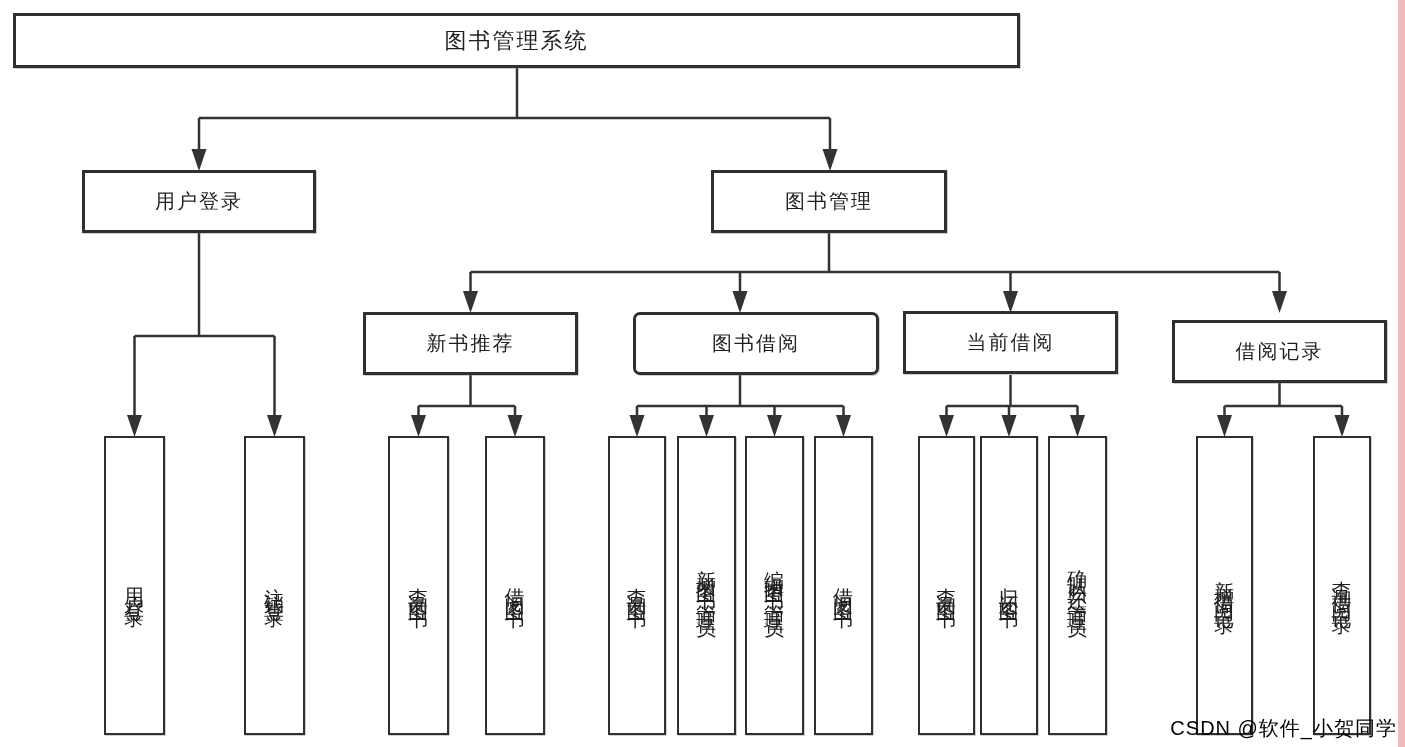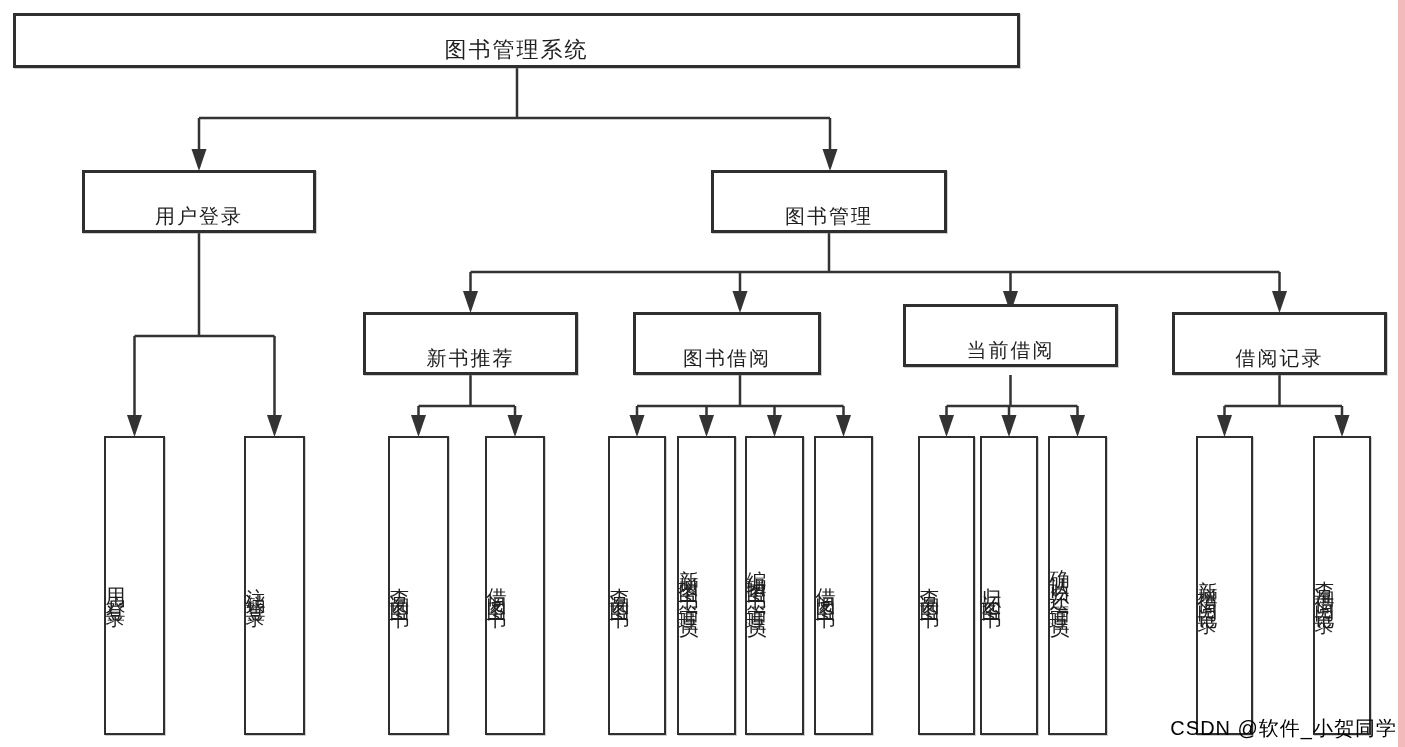--- a/index.html
+++ b/index.html
@@ -10,21 +10,21 @@
     overflow:hidden;
     font-family:"Liberation Sans", sans-serif;
     color:#1f1f1f;
   }
   #connectors{position:absolute;left:0;top:0;z-index:1;}
   .node{
     position:absolute;
     box-sizing:border-box;
     background:#ffffff;
     border:3px solid #2f2f2f;
-    display:flex;align-items:flex-end;justify-content:center;
+    display:flex;align-items:center;justify-content:center;
     z-index:2;
     box-shadow:1px 1px 0 rgba(120,120,120,.35);
   }
   .node.h{
     font-size:20px;
     letter-spacing:2px;
     white-space:nowrap;
   }
   .node.root{font-size:22px;}
   .node.v{
@@ -105,27 +105,27 @@
   <div class="node h" style="left:82px;top:170px;width:234px;height:63px;">
     <span>用户登录</span>
   </div>
   <div class="node h" style="left:363px;top:312px;width:215px;height:63px;">
     <span>新书推荐</span>
   </div>
 
   <div class="node h" style="left:711px;top:170px;width:236px;height:63px;">
     <span>图书管理</span>
   </div>
-  <div class="node h" style="left:633px;top:312px;width:188px;height:63px;">
+  <div class="node h" style="left:633px;top:312px;width:246px;height:63px;border-radius:7px;">
     <span>图书借阅</span>
   </div>
-  <div class="node h" style="left:903px;top:304px;width:215px;height:63px;">
+  <div class="node h" style="left:903px;top:311px;width:215px;height:63px;">
     <span>当前借阅</span>
   </div>
-  <div class="node h" style="left:1172px;top:312px;width:215px;height:63px;">
+  <div class="node h" style="left:1172px;top:320px;width:215px;height:63px;">
     <span>借阅记录</span>
   </div>
 
   <div class="node v" style="left:104px;top:436px;width:61px;height:299px;">
     <span>用户登录</span>
   </div>
   <div class="node v" style="left:244px;top:436px;width:61px;height:299px;">
     <span>注销登录</span>
   </div>
 

